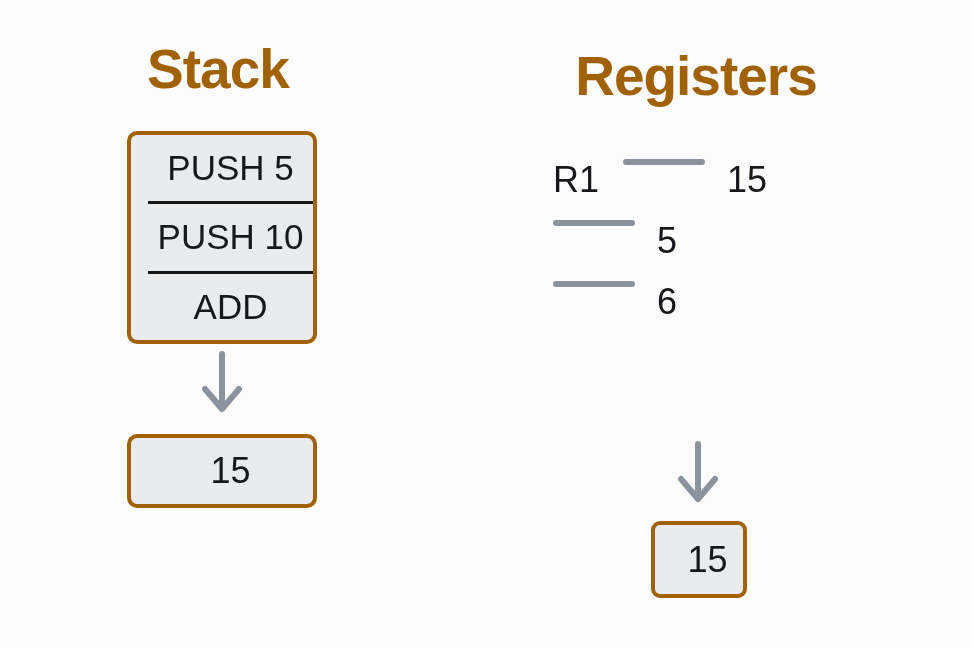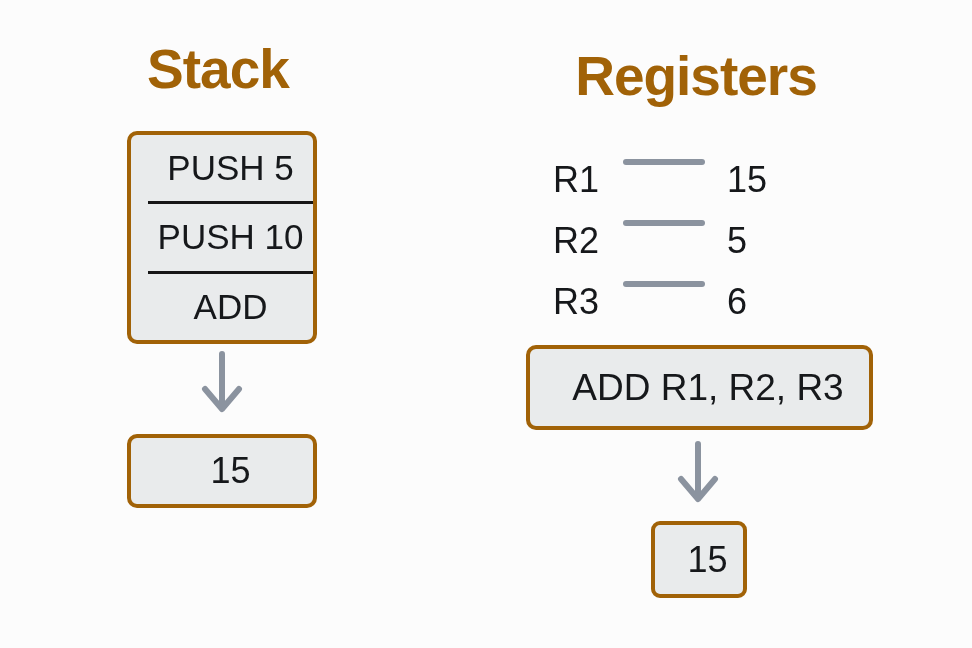--- a/index.html
+++ b/index.html
@@ -120,32 +120,29 @@
 
   <div class="title" id="registers-title">Registers</div>
 
   <div id="register-rows">
     <div class="reg-row">
       <span class="reg-name">R1</span>
       <span class="reg-line"></span>
       <span class="reg-value">15</span>
     </div>
     <div class="reg-row">
-      <span class="reg-name">R2</span>
       <span class="reg-line"></span>
       <span class="reg-value">5</span>
     </div>
     <div class="reg-row">
-      <span class="reg-name">R3</span>
       <span class="reg-line"></span>
       <span class="reg-value">6</span>
     </div>
   </div>
 
-  <div class="box" id="add-box">ADD R1, R2, R3</div>
 
   <svg class="arrow" id="registers-arrow" width="56" height="68" viewBox="0 0 56 68">
     <path d="M28 3 L28 54 M11 38 L28 58 L45 38" fill="none" stroke="currentColor" stroke-width="6" stroke-linecap="round" stroke-linejoin="round"></path>
   </svg>
 
   <div class="box result-box" id="registers-result">15</div>
 
 </div>
 
 </body></html>

